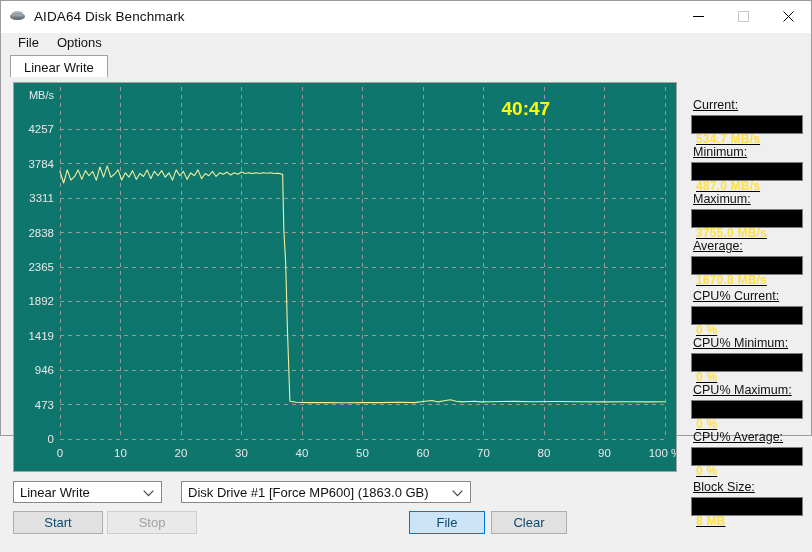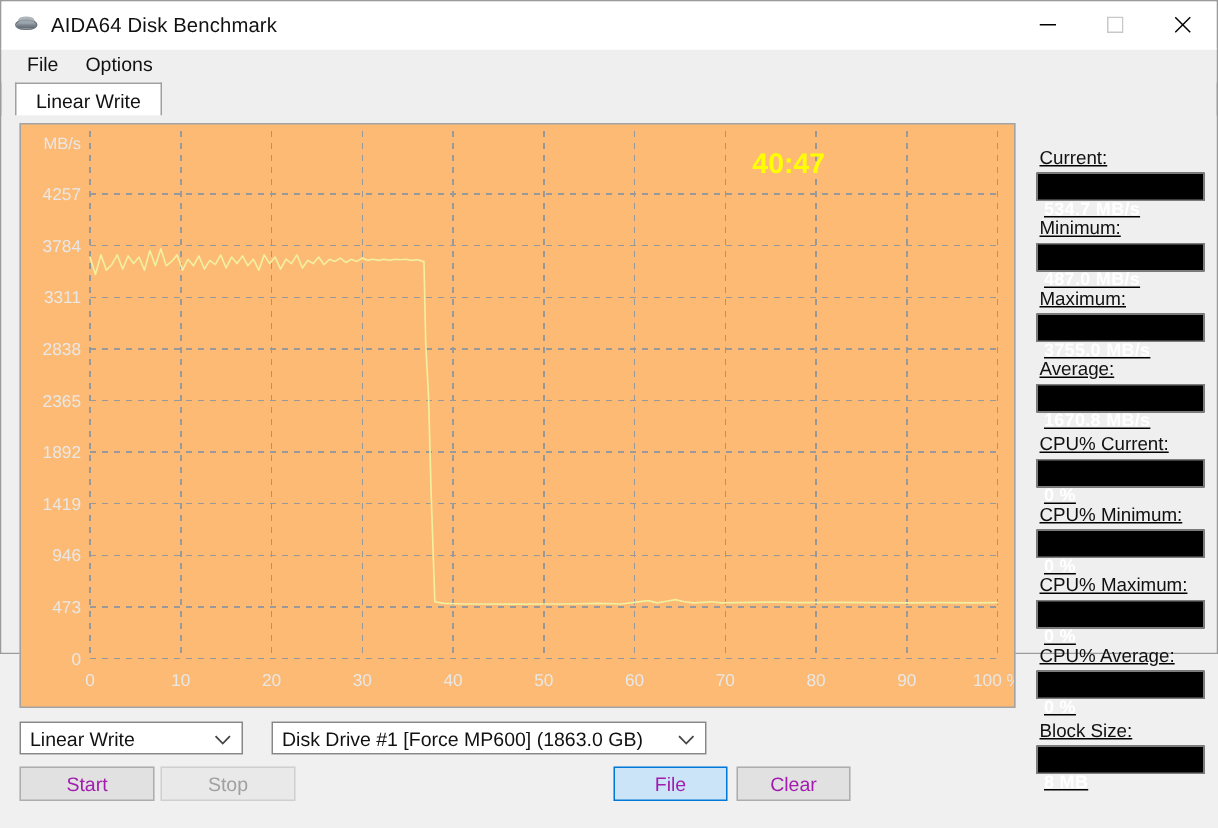--- a/index.html
+++ b/index.html
@@ -42,46 +42,46 @@
   .tab{
     position:absolute;left:9px;top:0px;height:22px;box-sizing:border-box;
     padding:2px 13px 0 13px;font-size:13px;color:#111;background:#ffffff;
     border:1px solid #a0a0a0;border-bottom:none;display:flex;align-items:center;
   }
   
   .content{flex:1;position:relative;background:#f0efef;}
   
   .chart-panel{
     position:absolute;left:12px;top:5px;width:664px;height:390px;
-    background:#fdba74;border:1px solid #a3a3a3;box-sizing:border-box;
+    background:#0f766e;border:1px solid #a3a3a3;box-sizing:border-box;
   }
   .chart-svg{position:absolute;left:0;top:0;}
   
   .stats{position:absolute;left:690px;top:21px;width:112px;text-decoration:underline;}
   .stat-label{font-size:12.5px;color:#111;margin:0 0 2px 2px;line-height:15px;}
   .stat-box{
     height:19px;background:#000;border:1px solid #7d7d7d;box-sizing:border-box;
     display:flex;align-items:center;padding-left:4px;margin-bottom:11px;
   }
-  .stat-val{font-size:12px;font-weight:bold;color:#ffffff;letter-spacing:.2px;margin-top:28px;}
+  .stat-val{font-size:12px;font-weight:bold;color:#fde047;letter-spacing:.2px;margin-top:28px;}
   .gap{margin-bottom:14px;}
   
   .ctrlrow{position:absolute;left:12px;top:404px;display:flex;align-items:center;}
   .combo{
     height:22px;background:#fff;border:1px solid #878787;box-sizing:border-box;
     display:flex;align-items:center;position:relative;font-size:13px;color:#111;
     padding-left:6px;
   }
   .combo .arrow{position:absolute;right:7px;top:0;height:22px;display:flex;align-items:center;}
   .combo-type{width:149px;}
   .combo-drive{width:290px;margin-left:19px;}
   .btnrow{position:absolute;left:12px;top:434px;width:660px;height:24px;}
   .btn{
     position:absolute;top:0;height:23px;box-sizing:border-box;
-    background:#e1e1e1;border:1px solid #adadad;font-size:13px;color:#a21caf;
+    background:#e1e1e1;border:1px solid #adadad;font-size:13px;color:#0c4a6e;
     display:flex;align-items:center;justify-content:center;
   }
   .btn.disabled{color:#a0a0a0;background:#e9e9e9;border-color:#cfcfcf;}
   .btn.primary{background:#cce4f7;border:1px solid #0078d7;}
   .btn-start{left:0;width:90px;}
   .btn-stop{left:94px;width:90px;}
   .btn-save{left:396px;width:76px;}
   .btn-clear{left:478px;width:76px;}
   
   .statusbar{

